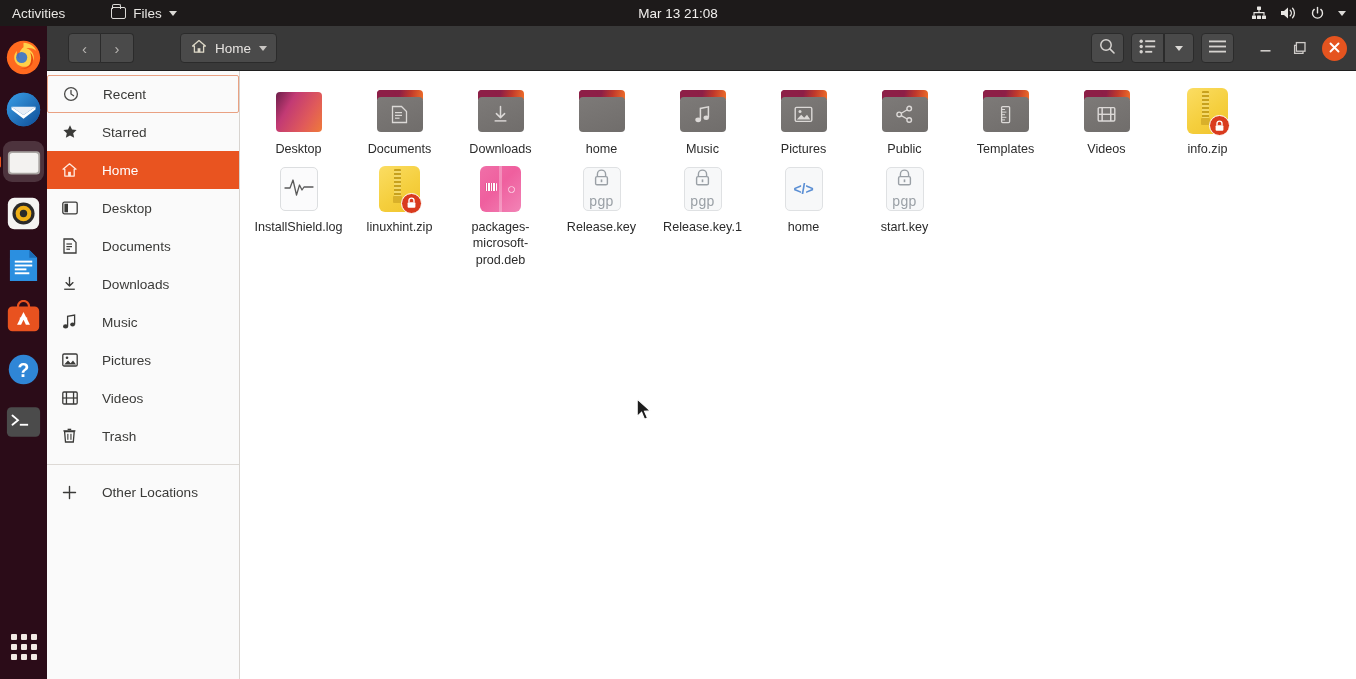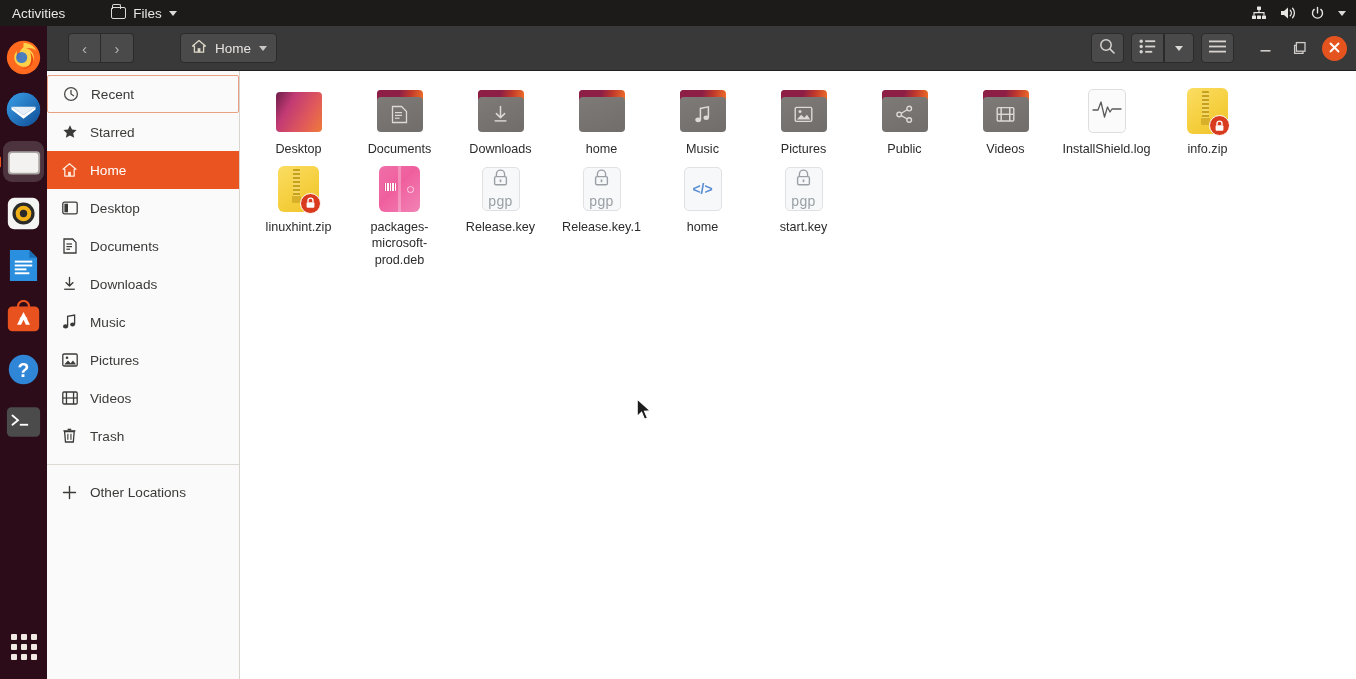--- a/index.html
+++ b/index.html
@@ -109,21 +109,21 @@
     display: flex; align-items: center; justify-content: center; cursor: pointer;
   }
 
   
   #body { flex: 1; display: flex; min-height: 0; }
   #sidebar {
     width: 193px; background: #fafafa; border-right: 1px solid #d8d4d0;
     padding-top: 4px; overflow: hidden; flex: none;
   }
   .sb-item {
-    height: 38px; display: flex; align-items: center; gap: 12px;
+    height: 38px; display: flex; align-items: center; gap: 24px;
     padding: 0 12px 0 14px; font-size: 13.6px; color: #3a3a38; cursor: pointer;
   }
   .sb-item.selected { background: #e95420; color: #ffffff; }
   .sb-item.focused { border: 1px solid #e9a182; border-radius: 2px; height: 38px; }
   .sb-icon { width: 17px; height: 17px; display: flex; align-items: center; justify-content: center; flex: none; }
   .sb-sep { height: 1px; background: #ddd9d5; margin: 9px 0 8px; }
 
   #content { flex: 1; background: #ffffff; position: relative; overflow: hidden; }
   .icon-grid {
     display: flex; flex-wrap: wrap; align-content: flex-start;
@@ -222,20 +222,21 @@
 
 <div id="screen">
 
   <div id="topbar">
     <div class="tb-activities">Activities</div>
     <div class="tb-app">
       <span class="folder-glyph"></span>
       <span>Files</span>
       <span class="caret-down"></span>
     </div>
+    <div class="tb-clock">Mar 13  21:08</div>
     <div class="tb-tray">
       <span>
         <svg width="16" height="14" viewBox="0 0 16 14">
             <rect x="6" y="0.5" width="4" height="3.4" rx="0.6" fill="#e8e6e3"></rect>
             <rect x="1" y="9.6" width="4" height="3.4" rx="0.6" fill="#e8e6e3"></rect>
             <rect x="6" y="9.6" width="4" height="3.4" rx="0.6" fill="#e8e6e3"></rect>
             <rect x="11" y="9.6" width="4" height="3.4" rx="0.6" fill="#e8e6e3"></rect>
             <path d="M8 4v2.6M3 9.6V6.6h10v3" stroke="#e8e6e3" stroke-width="1.1" fill="none"></path>
           </svg>
       </span>
@@ -645,20 +646,39 @@
                       <circle cx="4.2" cy="9.4" r="2.3" stroke="#dcd9d7" stroke-width="1.4" fill="none"></circle>
                       <path d="M6.3 8.3l5.9-3.6M6.3 10.6l5.9 3.4" stroke="#dcd9d7" stroke-width="1.3"></path>
                     </svg>
                 </div>
               </div>
             </div>
             <div class="file-label">Public</div>
           </div>
 
 
+          <div class="file-item">
+            <div class="file-icon-wrap">
+              <div class="folder">
+                <div class="tab"></div>
+                  <div class="front"></div>
+                <div class="emb">
+                  <svg width="17" height="19" viewBox="0 0 17 19">
+                      <rect x="4.6" y="1.6" width="8" height="16" rx="1" stroke="#dcd9d7" stroke-width="1.3" fill="none"></rect>
+                      <rect x="5" y="4" width="3" height="1" fill="#dcd9d7"></rect>
+                      <rect x="5" y="6.6" width="4.4" height="1" fill="#dcd9d7"></rect>
+                      <rect x="5" y="9.2" width="3" height="1" fill="#dcd9d7"></rect>
+                      <rect x="5" y="11.8" width="4.4" height="1" fill="#dcd9d7"></rect>
+                      <rect x="5" y="14.4" width="3" height="1" fill="#dcd9d7"></rect>
+                    </svg>
+                </div>
+              </div>
+            </div>
+            <div class="file-label">Templates</div>
+          </div>
 
           <div class="file-item">
             <div class="file-icon-wrap">
               <div class="folder">
                 <div class="tab"></div>
                   <div class="front"></div>
                 <div class="emb">
                   <svg width="19" height="17" viewBox="0 0 19 17">
                       <rect x="1.2" y="1.6" width="16.6" height="13.4" rx="1.2" stroke="#dcd9d7" stroke-width="1.4" fill="none"></rect>
                       <rect x="4.4" y="1.6" width="1.5" height="13.4" fill="#dcd9d7"></rect>
@@ -666,49 +686,49 @@
                       <rect x="1.2" y="7.6" width="16.6" height="1.4" fill="#dcd9d7"></rect>
                     </svg>
                 </div>
               </div>
             </div>
             <div class="file-label">Videos</div>
           </div>
 
           <div class="file-item">
             <div class="file-icon-wrap">
-              <div class="logdoc">
-                <span>
-                  <svg width="30" height="20" viewBox="0 0 30 20">
-                      <path d="M1 11h5l3-8 3.5 15 3-10 2.5 5 2-3h9" stroke="#5a5a5a" stroke-width="1.3" fill="none" stroke-linejoin="round" stroke-linecap="round"></path>
-                    </svg>
-                </span>
-              </div>
-            </div>
-            <div class="file-label">InstallShield.log</div>
-          </div>
-
-          <div class="file-item">
-            <div class="file-icon-wrap">
               <div class="zip">
                 <div class="zipper"></div>
                   <div class="pull"></div>
                 <div class="lockbadge">
                   <svg width="11" height="12" viewBox="0 0 11 12">
                       <path d="M3 5.2V3.6a2.5 2.5 0 0 1 5 0v1.6" stroke="#fff" stroke-width="1.4" fill="none"></path>
                       <rect x="1.6" y="5.2" width="7.8" height="5.6" rx="1" fill="#fff"></rect>
                     </svg>
                 </div>
               </div>
             </div>
             <div class="file-label">info.zip</div>
           </div>
 
           <div class="file-item">
             <div class="file-icon-wrap">
+              <div class="logdoc">
+                <span>
+                  <svg width="30" height="20" viewBox="0 0 30 20">
+                      <path d="M1 11h5l3-8 3.5 15 3-10 2.5 5 2-3h9" stroke="#5a5a5a" stroke-width="1.3" fill="none" stroke-linejoin="round" stroke-linecap="round"></path>
+                    </svg>
+                </span>
+              </div>
+            </div>
+            <div class="file-label">InstallShield.log</div>
+          </div>
+
+          <div class="file-item">
+            <div class="file-icon-wrap">
               <div class="zip">
                 <div class="zipper"></div>
                   <div class="pull"></div>
                 <div class="lockbadge">
                   <svg width="11" height="12" viewBox="0 0 11 12">
                       <path d="M3 5.2V3.6a2.5 2.5 0 0 1 5 0v1.6" stroke="#fff" stroke-width="1.4" fill="none"></path>
                       <rect x="1.6" y="5.2" width="7.8" height="5.6" rx="1" fill="#fff"></rect>
                     </svg>
                 </div>
               </div>

